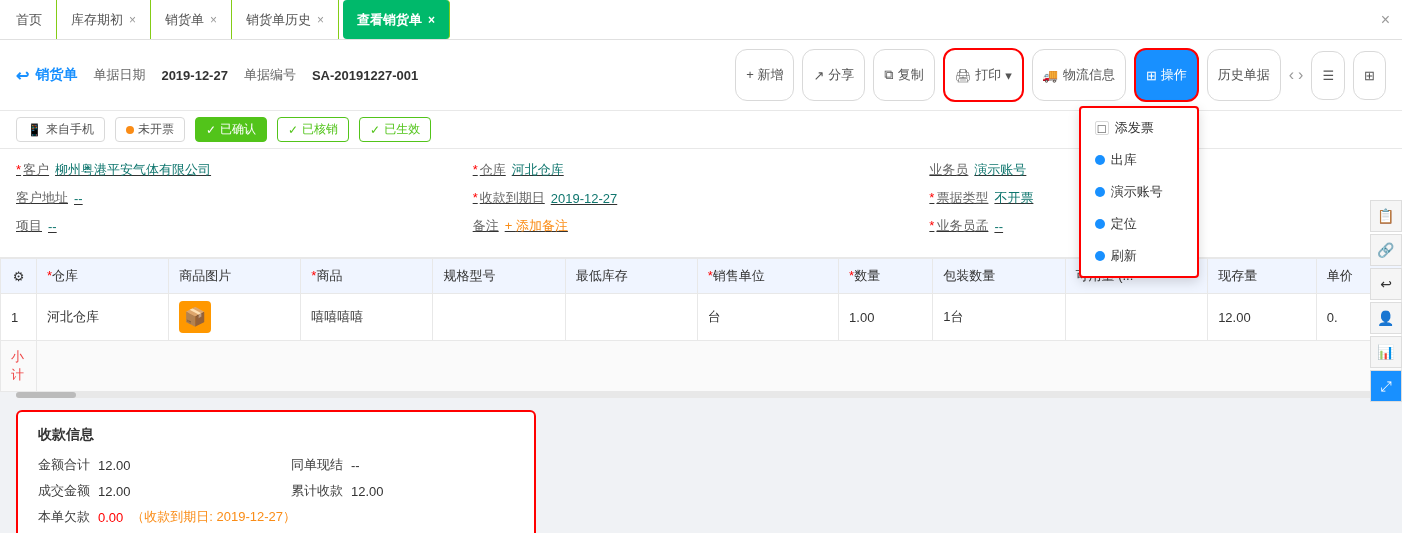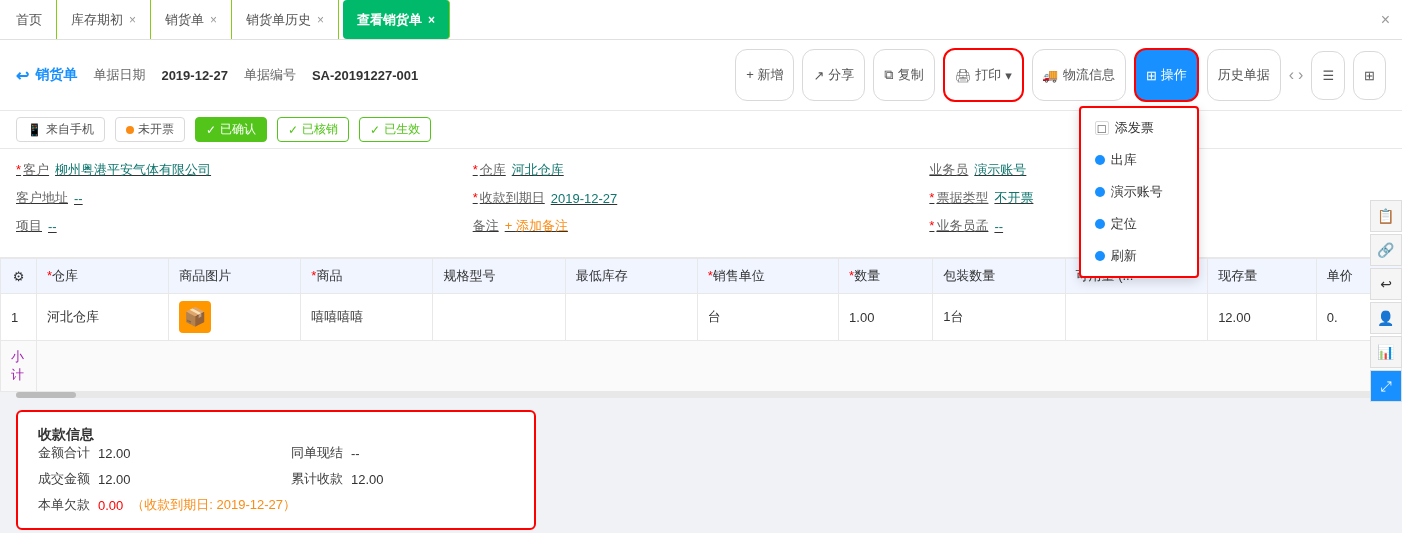--- a/index.html
+++ b/index.html
@@ -147,34 +147,34 @@
       color: #333;
       white-space: nowrap;
     }
     th .req { color: red; }
     td {
       padding: 7px 10px;
       border: 1px solid #e8e8e8;
       color: #333;
     }
     tr.data-row td { background: #fff; }
-    tr.subtotal-row td { background: #fafafa; color: #a21caf; }
+    tr.subtotal-row td { background: #fafafa; color: #ef4444; }
     .th-gear { width: 36px; text-align: center; }
     .product-img { width: 32px; height: 32px; background: #ff9800; border-radius: 4px; display: inline-flex; align-items: center; justify-content: center; }
 
     
     .payment-section {
       border: 2px solid red;
       border-radius: 6px;
       margin: 12px 16px;
       background: #fff;
       padding: 14px 20px;
       max-width: 520px;
     }
-    .payment-title { font-size: 14px; font-weight: bold; margin-bottom: 0; }
+    .payment-title { font-size: 14px; font-weight: bold; margin-bottom: 12px; }
     .payment-grid { display: grid; grid-template-columns: 1fr 1fr; gap: 8px 30px; }
     .payment-row { display: flex; align-items: center; gap: 8px; font-size: 13px; }
     .payment-label { color: #404040; white-space: nowrap; }
     .payment-value { color: #333; }
     .payment-value.red { color: red; }
     .payment-value.orange-link { color: #fa8c16; }
 
     
     .right-sidebar {
       position: fixed;

